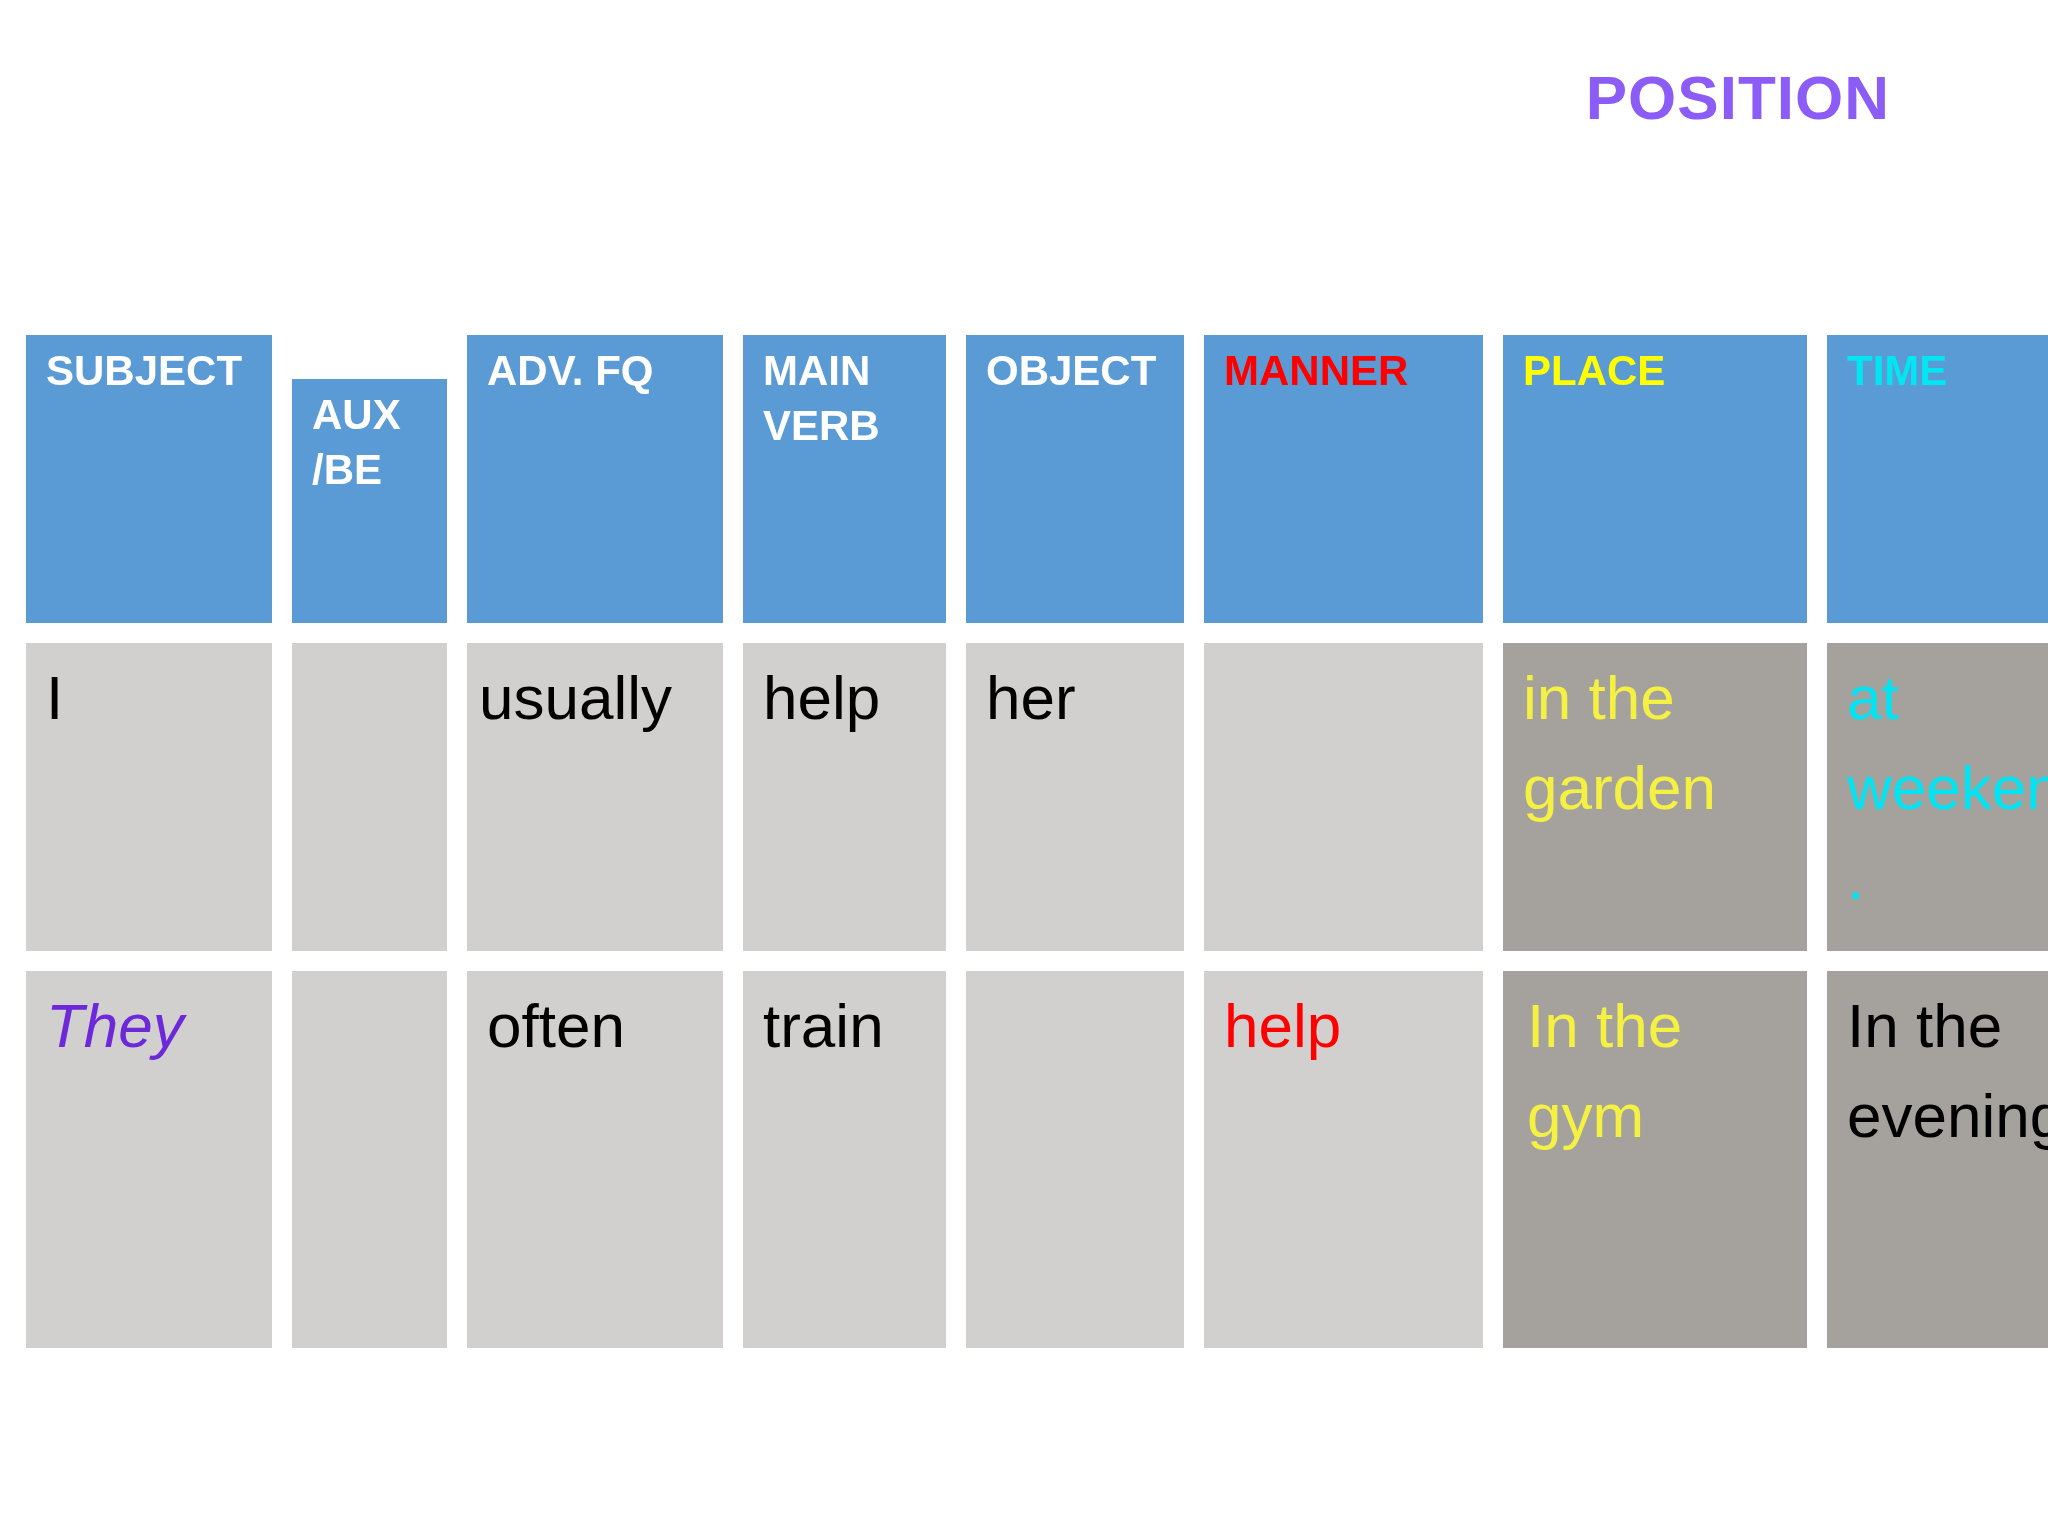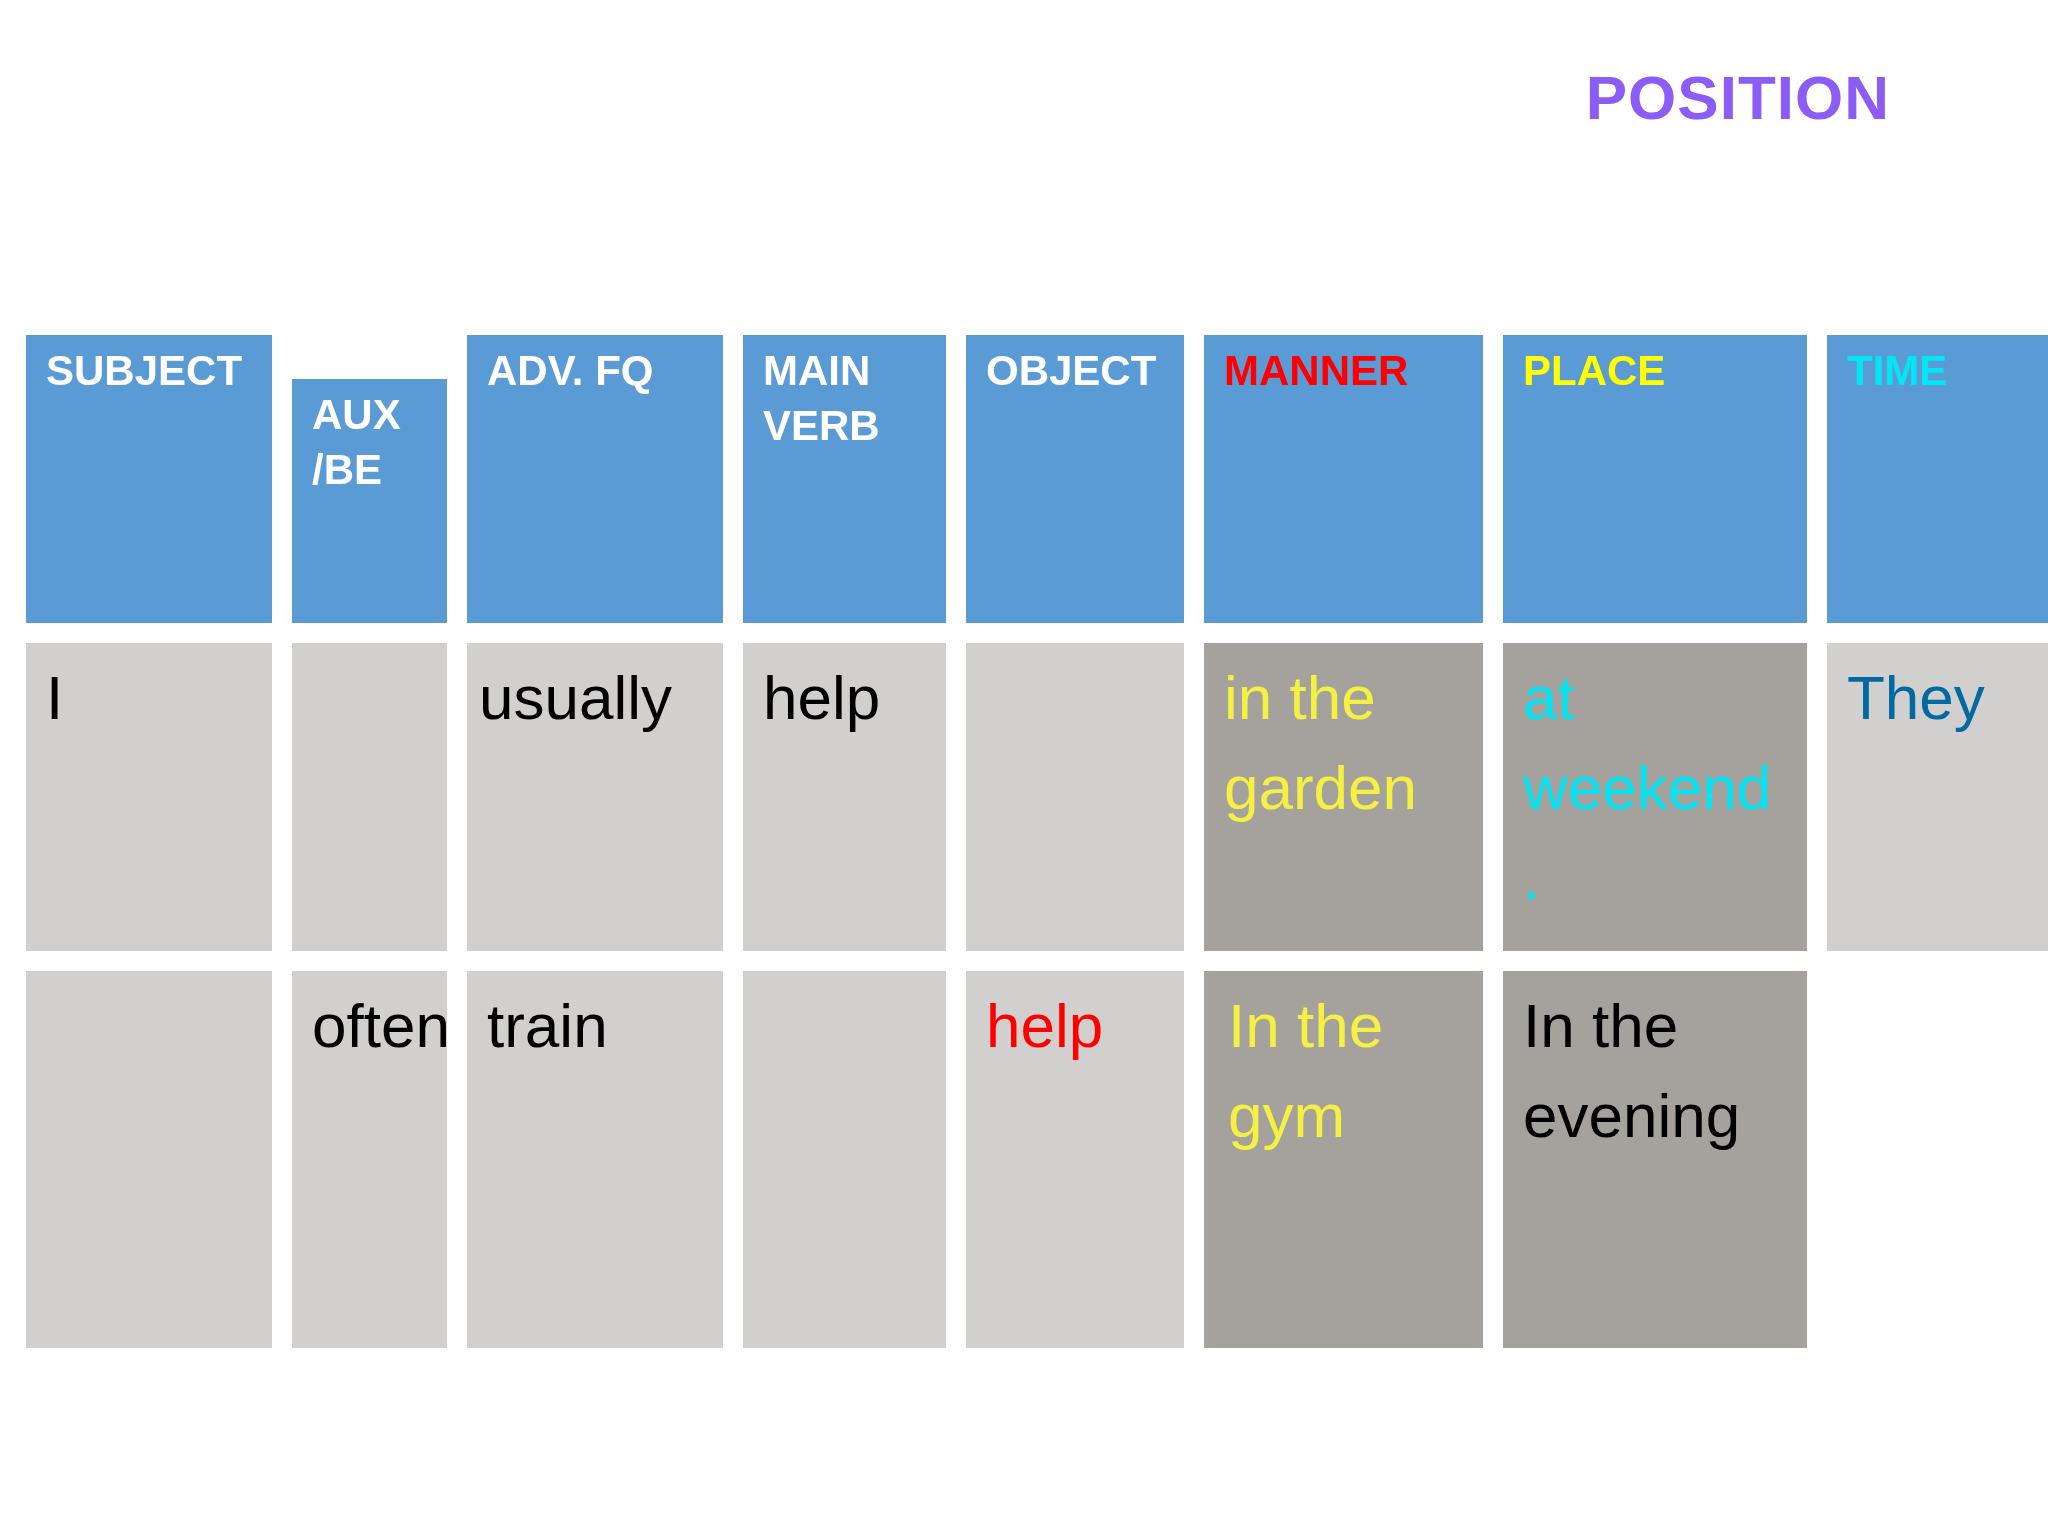--- a/index.html
+++ b/index.html
@@ -68,24 +68,25 @@
     <div class="cell header" style="color: rgb(255, 255, 255);">ADV. FQ</div>
     <div class="cell header" style="color: rgb(255, 255, 255);">MAIN VERB</div>
     <div class="cell header" style="color: rgb(255, 255, 255);">OBJECT</div>
     <div class="cell header" style="color: rgb(255, 0, 0);">MANNER</div>
     <div class="cell header" style="color: rgb(255, 255, 0);">PLACE</div>
     <div class="cell header" style="color: rgb(0, 230, 242);">TIME</div>
     <div class="cell data bg-light" style="color: rgb(0, 0, 0);">I</div>
     <div class="cell data bg-light" style="color: rgb(0, 0, 0);"></div>
     <div class="cell data bg-light" style="color: rgb(0, 0, 0); padding-left: 12px;">usually</div>
     <div class="cell data bg-light" style="color: rgb(0, 0, 0);">help</div>
+    <div class="cell data bg-light" style="color: rgb(0, 0, 0);">her</div>
     <div class="cell data bg-light" style="color: rgb(0, 0, 0);"></div>
     <div class="cell data bg-dark" style="color: rgb(245, 241, 66);">in the garden</div>
     <div class="cell data bg-dark" style="color: rgb(0, 228, 244);">at weekend .</div>
-    <div class="cell data bg-light" style="color: #0369a1;">They</div>
+    <div class="cell data bg-light" style="color: #6d28d9; font-style: italic;">They</div>
     <div class="cell data bg-light" style="color: rgb(0, 0, 0);"></div>
     <div class="cell data bg-light" style="color: rgb(0, 0, 0);">often</div>
     <div class="cell data bg-light" style="color: rgb(0, 0, 0);">train</div>
     <div class="cell data bg-light" style="color: rgb(0, 0, 0);"></div>
     <div class="cell data bg-light" style="color: rgb(255, 0, 0);">help</div>
     <div class="cell data bg-dark" style="color: rgb(245, 241, 66); padding-left: 24px;">In the gym</div>
     <div class="cell data bg-dark" style="color: #000000;">In the evening</div>
   </div>
 
 </body></html>

